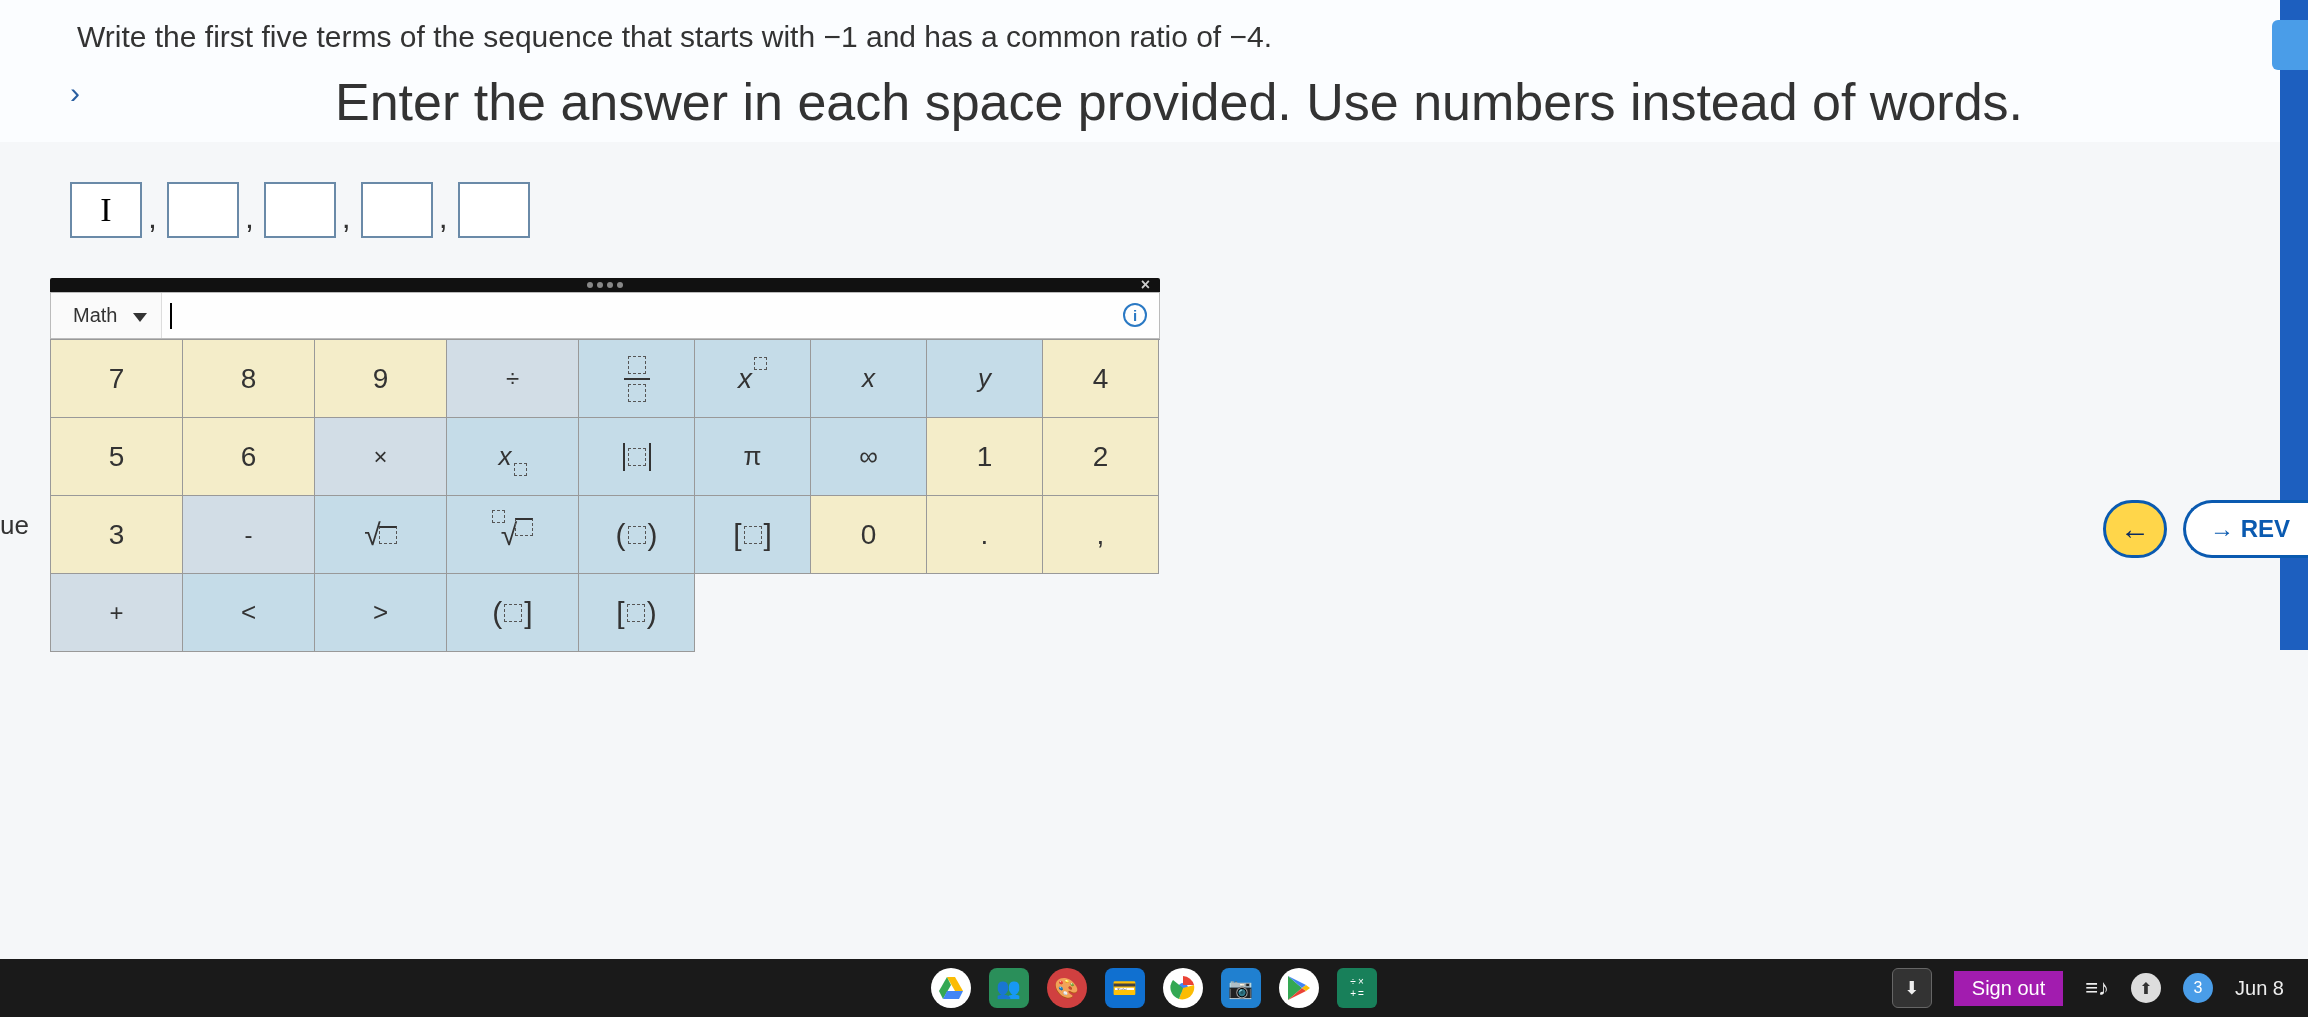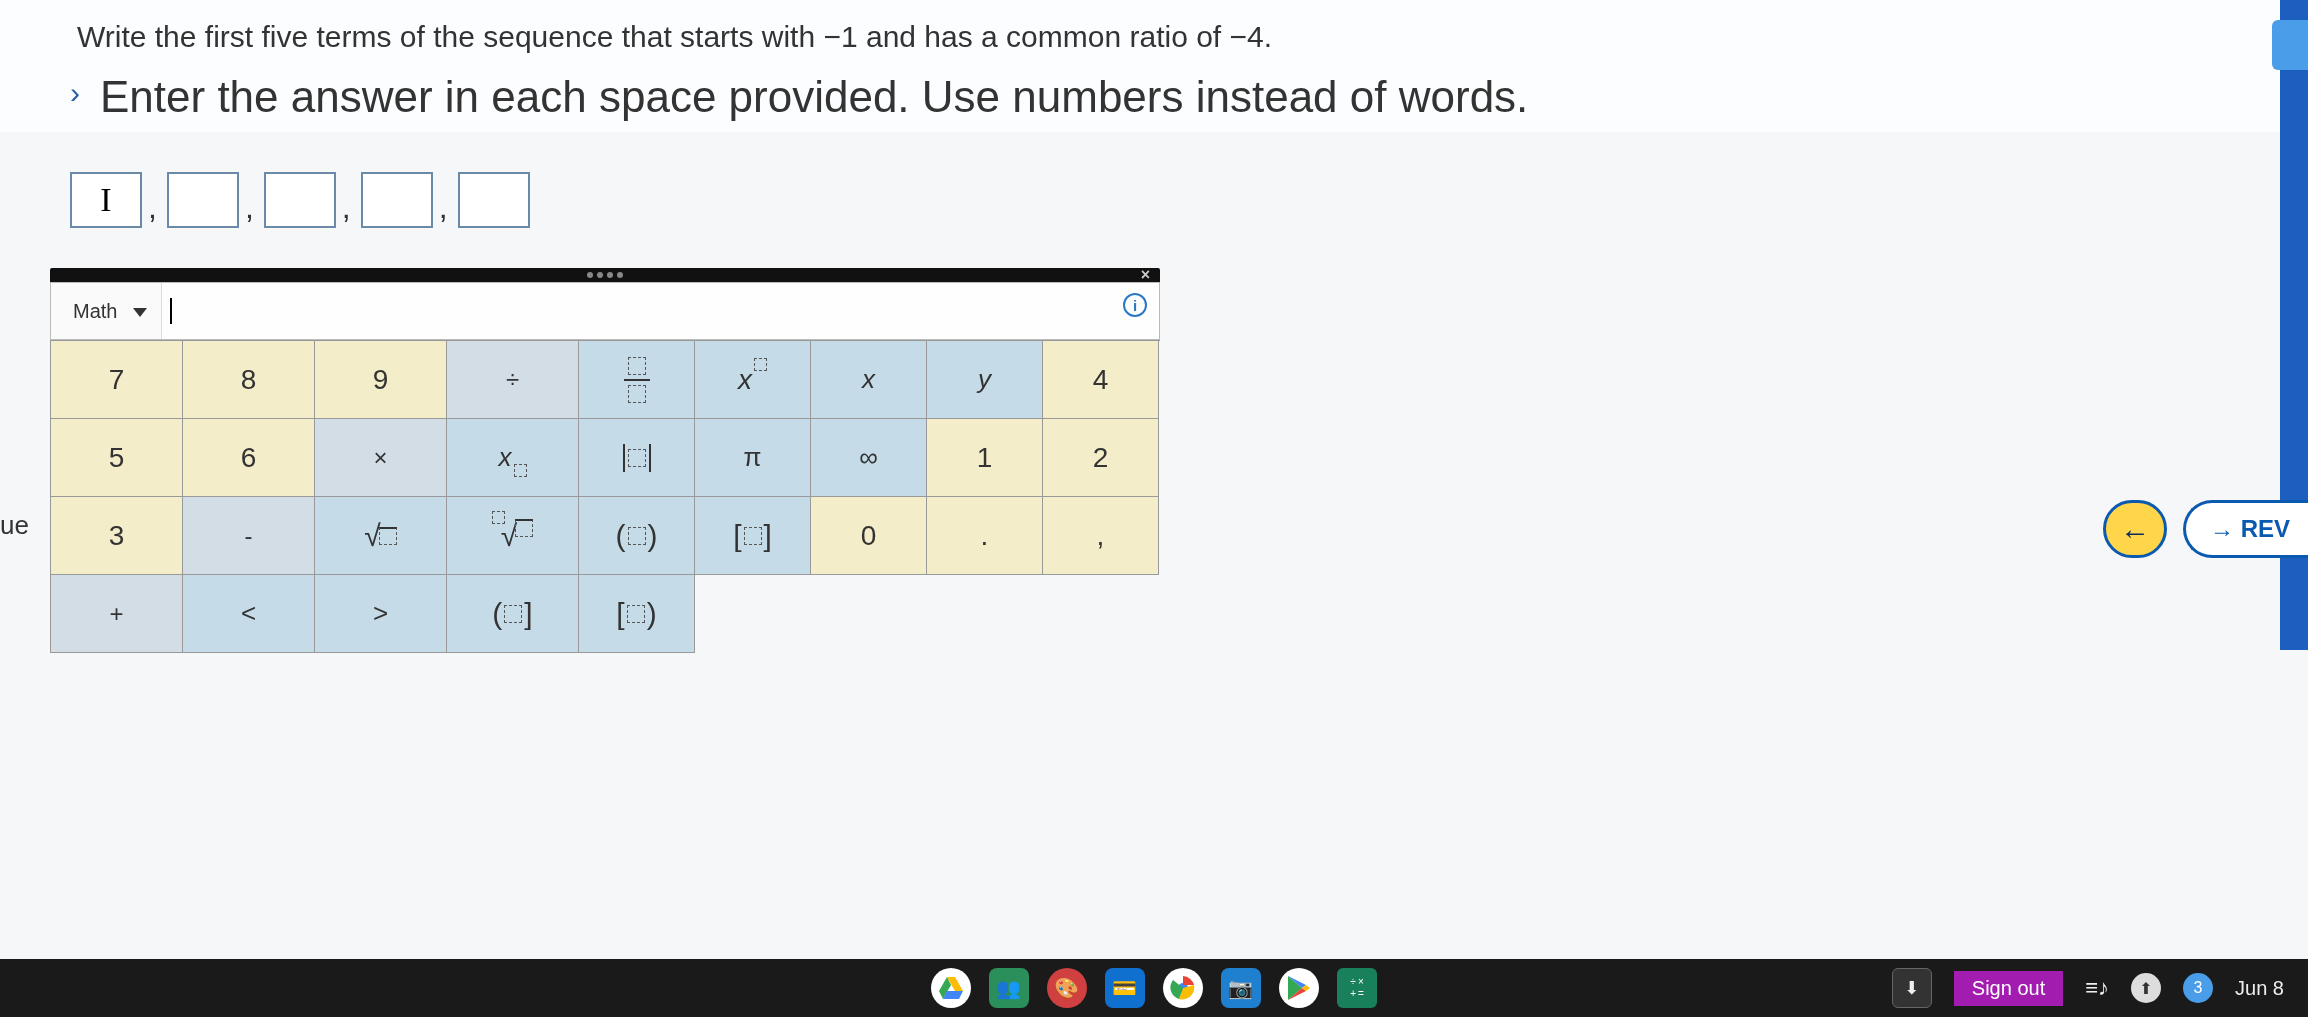--- a/index.html
+++ b/index.html
@@ -1,30 +1,30 @@
 <!DOCTYPE html>
 <html><head>
 <meta charset="utf-8">
 <style>
   * { box-sizing: border-box; margin: 0; padding: 0; }
   html, body { width: 2308px; height: 1017px; font-family: Arial, Helvetica, sans-serif; background: #f5f7f9; overflow: hidden; }
   .page { position: relative; width: 100%; height: 100%; }
   .question-area { padding: 20px 50px 10px 70px; background: #fbfdff; }
   .q-prompt { font-size: 30px; color: #333; font-weight: 400; margin-bottom: 18px; margin-left: 7px; }
-  .q-instruction { font-size: 44px; color: #333; padding-left: 30px; position: relative; }
+  .q-instruction { font-size: 52px; color: #333; padding-left: 30px; position: relative; text-align: center; }
   .q-instruction::before { content: "›"; position: absolute; left: 0; top: 4px; color: #2a5fa0; font-size: 30px; }
   .answer-row { display: flex; align-items: center; gap: 8px; padding: 40px 0 0 70px; }
   .answer-box { width: 72px; height: 56px; border: 2px solid #6a8aa8; background: #fff; display: flex; align-items: center; justify-content: center; }
   .comma { font-size: 32px; color: #333; margin: 0 2px 0 -2px; align-self: flex-end; padding-bottom: 2px;}
   .editor-wrap { margin: 40px 0 0 50px; width: 1110px; }
   .editor-topbar { height: 14px; background: #111; position: relative; border-radius: 2px 2px 0 0; display:flex; align-items:center; justify-content:center;}
   .drag-dots { display:flex; gap:4px; }
   .drag-dots span { width:6px; height:6px; border-radius:50%; background:#888; }
   .editor-topbar .close { position:absolute; right:10px; top:-2px; color:#ccc; font-size:16px; font-weight:bold; cursor:pointer;}
-  .editor-toolbar { height: 58px; background: #fefefe; border: 1px solid #bbb; display:flex; align-items:center; position:relative;}
+  .editor-toolbar { height: 47px; background: #fefefe; border: 1px solid #bbb; display:flex; align-items:center; position:relative;}
   .mode-select { height:100%; padding: 0 44px 0 22px; border-right:1px solid #ddd; display:flex; align-items:center; font-size:20px; color:#333; position:relative; background:#fafafa;}
   .mode-select::after { content:""; position:absolute; right:14px; top:50%; margin-top:-3px; border-left:7px solid transparent; border-right:7px solid transparent; border-top:9px solid #333;}
   .tb-cursor { margin-left:8px; width:2px; height:26px; background:#000;}
   .info-icon { position:absolute; right:12px; top:10px; width:24px; height:24px; border:2px solid #2a79c4; border-radius:50%; color:#2a79c4; font-size:15px; font-weight:bold; display:flex; align-items:center; justify-content:center;}
   .keypad { display:grid; grid-template-columns: repeat(4, 132px) repeat(5, 116px); border-left:1px solid #999; border-top:1px solid #999;}
   .key { height: 78px; border-right:1px solid #999; border-bottom:1px solid #999; display:flex; align-items:center; justify-content:center; font-size:28px; color:#333; cursor:pointer; position:relative;}
   .key.num { background: #f4edc9; }
   .key.op  { background: #d2dde6; font-size:24px;}
   .key.sym { background: #c5dce8; font-size:26px; font-style: italic;}
   .key .placeholder-box { width:18px; height:18px; border:1.5px dashed #555; display:inline-block;}

